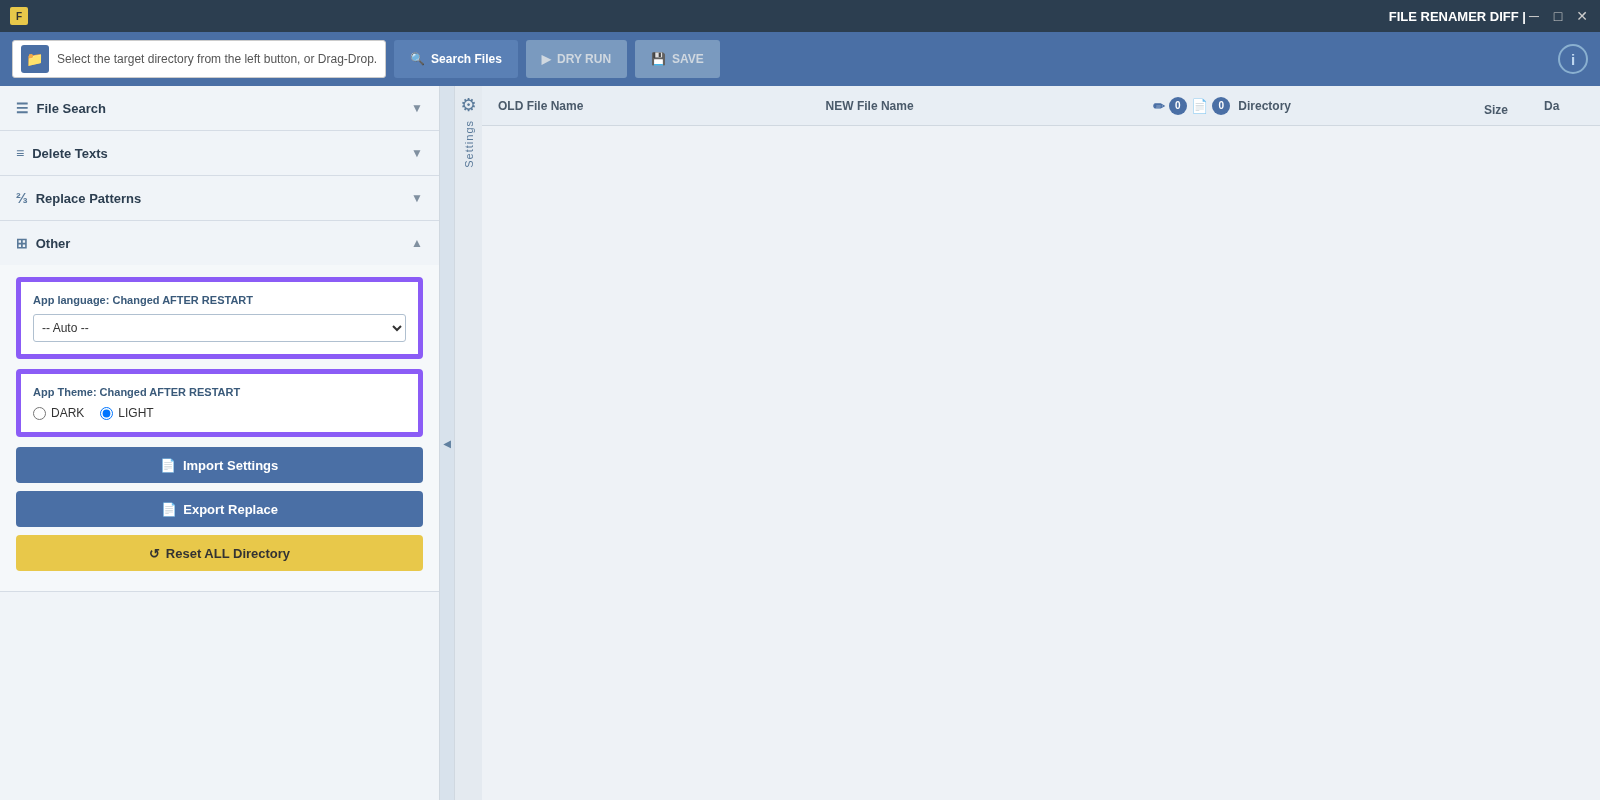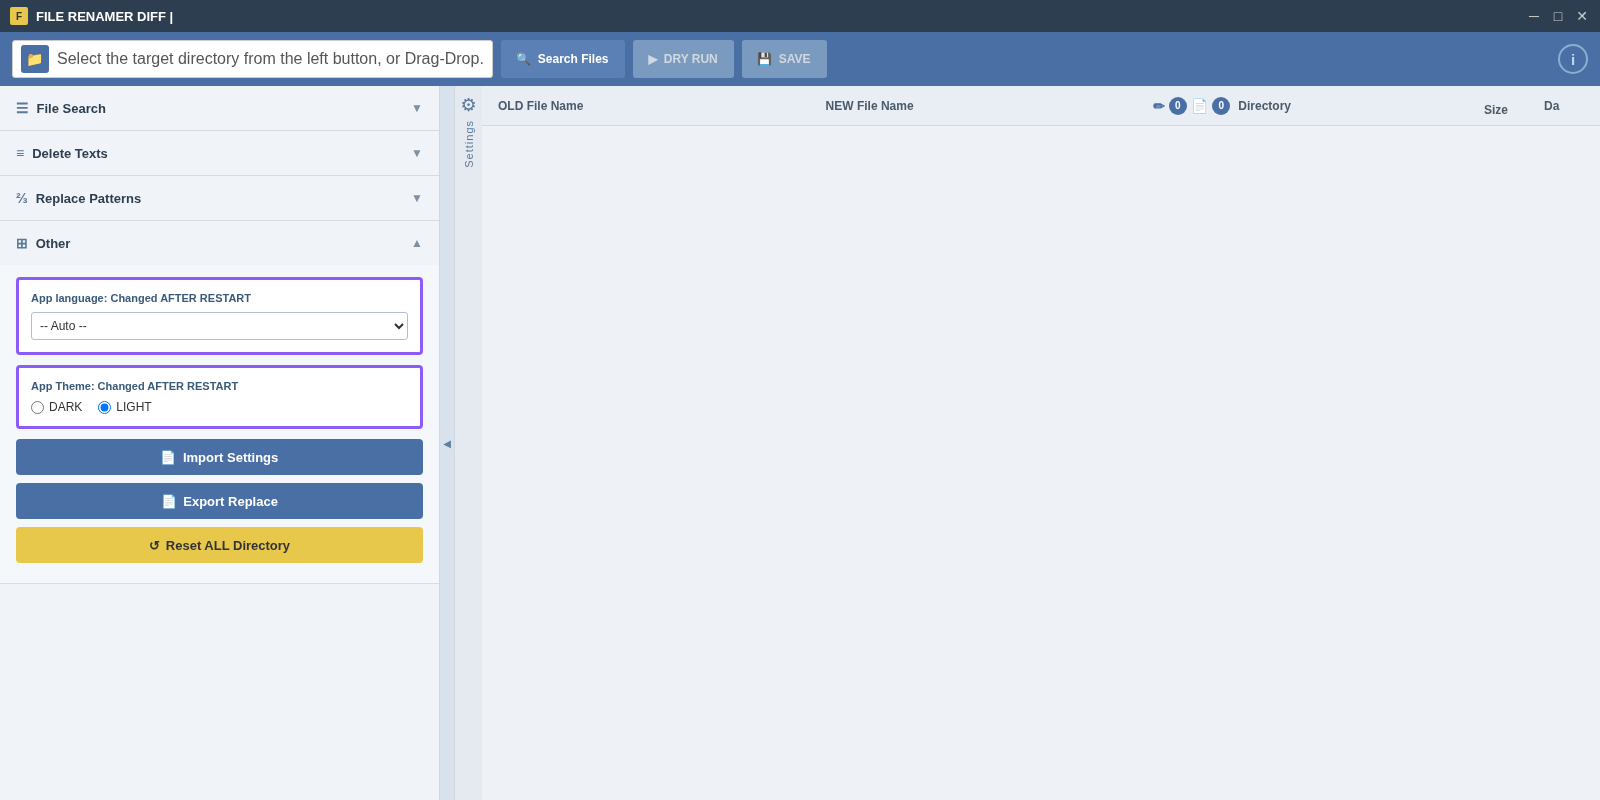--- a/index.html
+++ b/index.html
@@ -17,21 +17,21 @@
       font-weight: bold;
     }
     .title-bar-icon {
       width: 18px; height: 18px;
       background: #e8c84a;
       border-radius: 2px;
       margin-right: 8px;
       display: flex; align-items: center; justify-content: center;
       font-size: 10px; color: #333; font-weight: bold;
     }
-    .title-bar-title { flex: 1; }
+    .title-bar-title { flex: 1; text-align: right; }
     .title-bar-controls { display: flex; gap: 8px; }
     .title-btn {
       width: 16px; height: 16px;
       background: none; border: none; color: #ccc;
       cursor: pointer; font-size: 14px; display: flex; align-items: center; justify-content: center;
     }
 
     
     .toolbar {
       background: #4a6fa5;
@@ -52,21 +52,21 @@
       padding: 0 8px;
       gap: 8px;
     }
     .dir-icon {
       width: 28px; height: 28px;
       background: #4a6fa5;
       border-radius: 3px;
       display: flex; align-items: center; justify-content: center;
       color: #fff; font-size: 14px;
     }
-    .dir-placeholder { color: #555; font-size: 16px; }
+    .dir-placeholder { color: #555; font-size: 12px; }
     .toolbar-btn {
       height: 38px;
       padding: 0 16px;
       border: none;
       border-radius: 3px;
       cursor: pointer;
       font-size: 12px;
       font-weight: 600;
       display: flex; align-items: center; gap: 6px;
     }
@@ -117,21 +117,21 @@
     .accordion-label { flex: 1; }
     .accordion-chevron { color: #8090a0; font-size: 12px; }
 
     
     .accordion-content {
       padding: 12px 16px;
       background: #f5f8fa;
     }
     .setting-box {
       background: #fff;
-      border: 3px solid #8b5cf6;
+      border: 5px solid #8b5cf6;
       border-radius: 4px;
       padding: 12px;
       margin-bottom: 10px;
     }
     .setting-label {
       font-size: 11px;
       font-weight: 600;
       color: #3a5a7a;
       margin-bottom: 8px;
       display: block;

